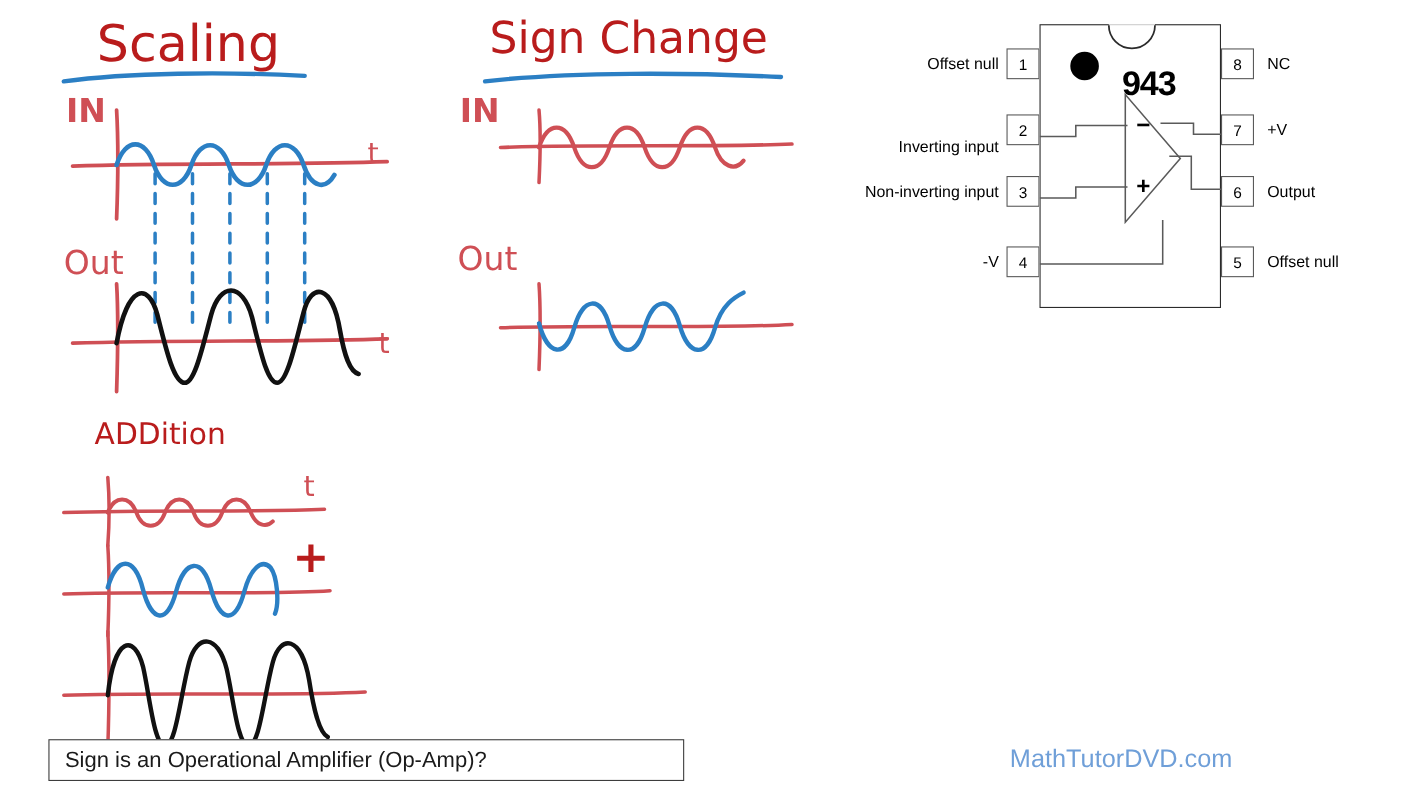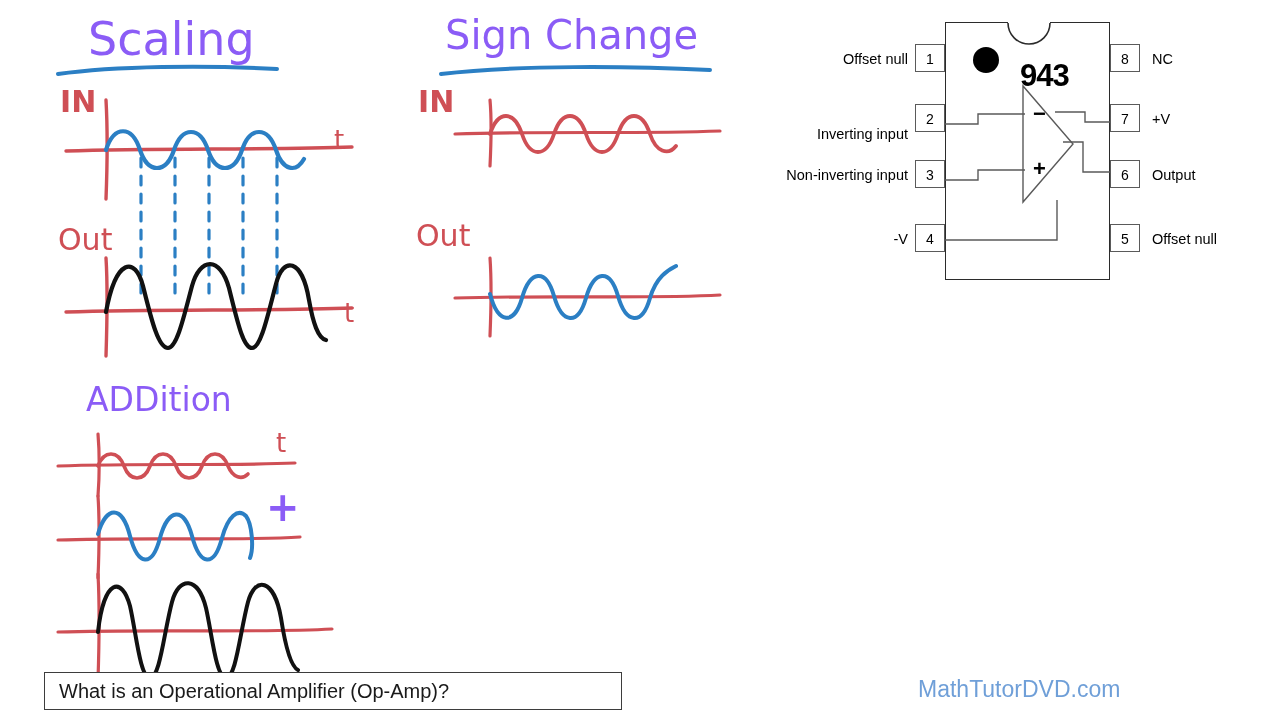--- a/index.html
+++ b/index.html
@@ -8,21 +8,21 @@
     background:#ffffff;
     font-family:"Liberation Sans", sans-serif;
   }
   .abs{position:absolute;}
   svg{display:block;overflow:visible;}
 
   
   .hand{
     font-family:"DejaVu Sans", sans-serif;
     font-weight:400;
-    color:#8b5cf6;
+    color:#b91c1c;
     white-space:nowrap;
   }
   .hand-red{color:#cf4f55;}
 
   
   .pin-label{
     font-family:"Liberation Sans", sans-serif;
     font-weight:normal;font-size:14.5px;color:#000;white-space:nowrap;
   }
   .pin-label.right{text-align:left;}
@@ -159,21 +159,21 @@
       <path d="M70,8 C72,36 71,62 70,86" stroke="#cf4f55" stroke-width="3.2" fill="none" stroke-linecap="round"></path>
       <path d="M35,48 C130,45 230,49 300,45" stroke="#cf4f55" stroke-width="3.2" fill="none" stroke-linecap="round"></path>
       <path d="M70,44 C78,74 94,76 102,48 C110,20 126,18 134,46
                C142,74 158,76 166,48 C174,20 190,18 198,46
                C206,74 222,76 230,48 C236,27 248,20 256,16" stroke="#2b7fc4" stroke-width="4" fill="none" stroke-linecap="round" stroke-linejoin="round"></path>
     </svg>
   </div>
 
   <div class="abs" style="left:0;top:380px;width:340px;height:300px;">
 
-    <div class="abs hand" style="left:86px;top:0px;font-size:33px;">ADDition</div>
+    <div class="abs hand" style="left:86px;top:0px;font-size:27px;">ADDition</div>
 
     <svg class="abs" style="left:40px;top:50px;" width="280" height="70">
       <path d="M58,4 C60,28 59,52 58,66" stroke="#cf4f55" stroke-width="3.2" fill="none" stroke-linecap="round"></path>
       <path d="M18,36 C100,33 190,36 255,33" stroke="#cf4f55" stroke-width="3.2" fill="none" stroke-linecap="round"></path>
       <path d="M58,36 C64,20 78,20 84,36 C90,52 104,52 110,36
                C116,20 130,20 136,36 C142,52 156,52 162,36
                C168,20 182,20 188,36 C193,48 202,50 208,44" stroke="#cf4f55" stroke-width="3.6" fill="none" stroke-linecap="round" stroke-linejoin="round"></path>
     </svg>
     <div class="abs hand hand-red" style="left:276px;top:48px;font-size:26px;">t</div>
 
@@ -268,16 +268,16 @@
     <div class="pin-box" style="left:380px;top:224px;">
       <div class="pin-num">5</div>
     </div>
     <div class="abs pin-label right" style="left:422px;top:231px;width:140px;">Offset null</div>
   </div>
 
   <div id="watermark">MathTutorDVD.com</div>
 
 
   <div id="caption-box">
-    <span>What is an Operational Amplifier (Op-Amp)?</span>
+    <span>Sign is an Operational Amplifier (Op-Amp)?</span>
   </div>
 
 </div>
 
 </body></html>

